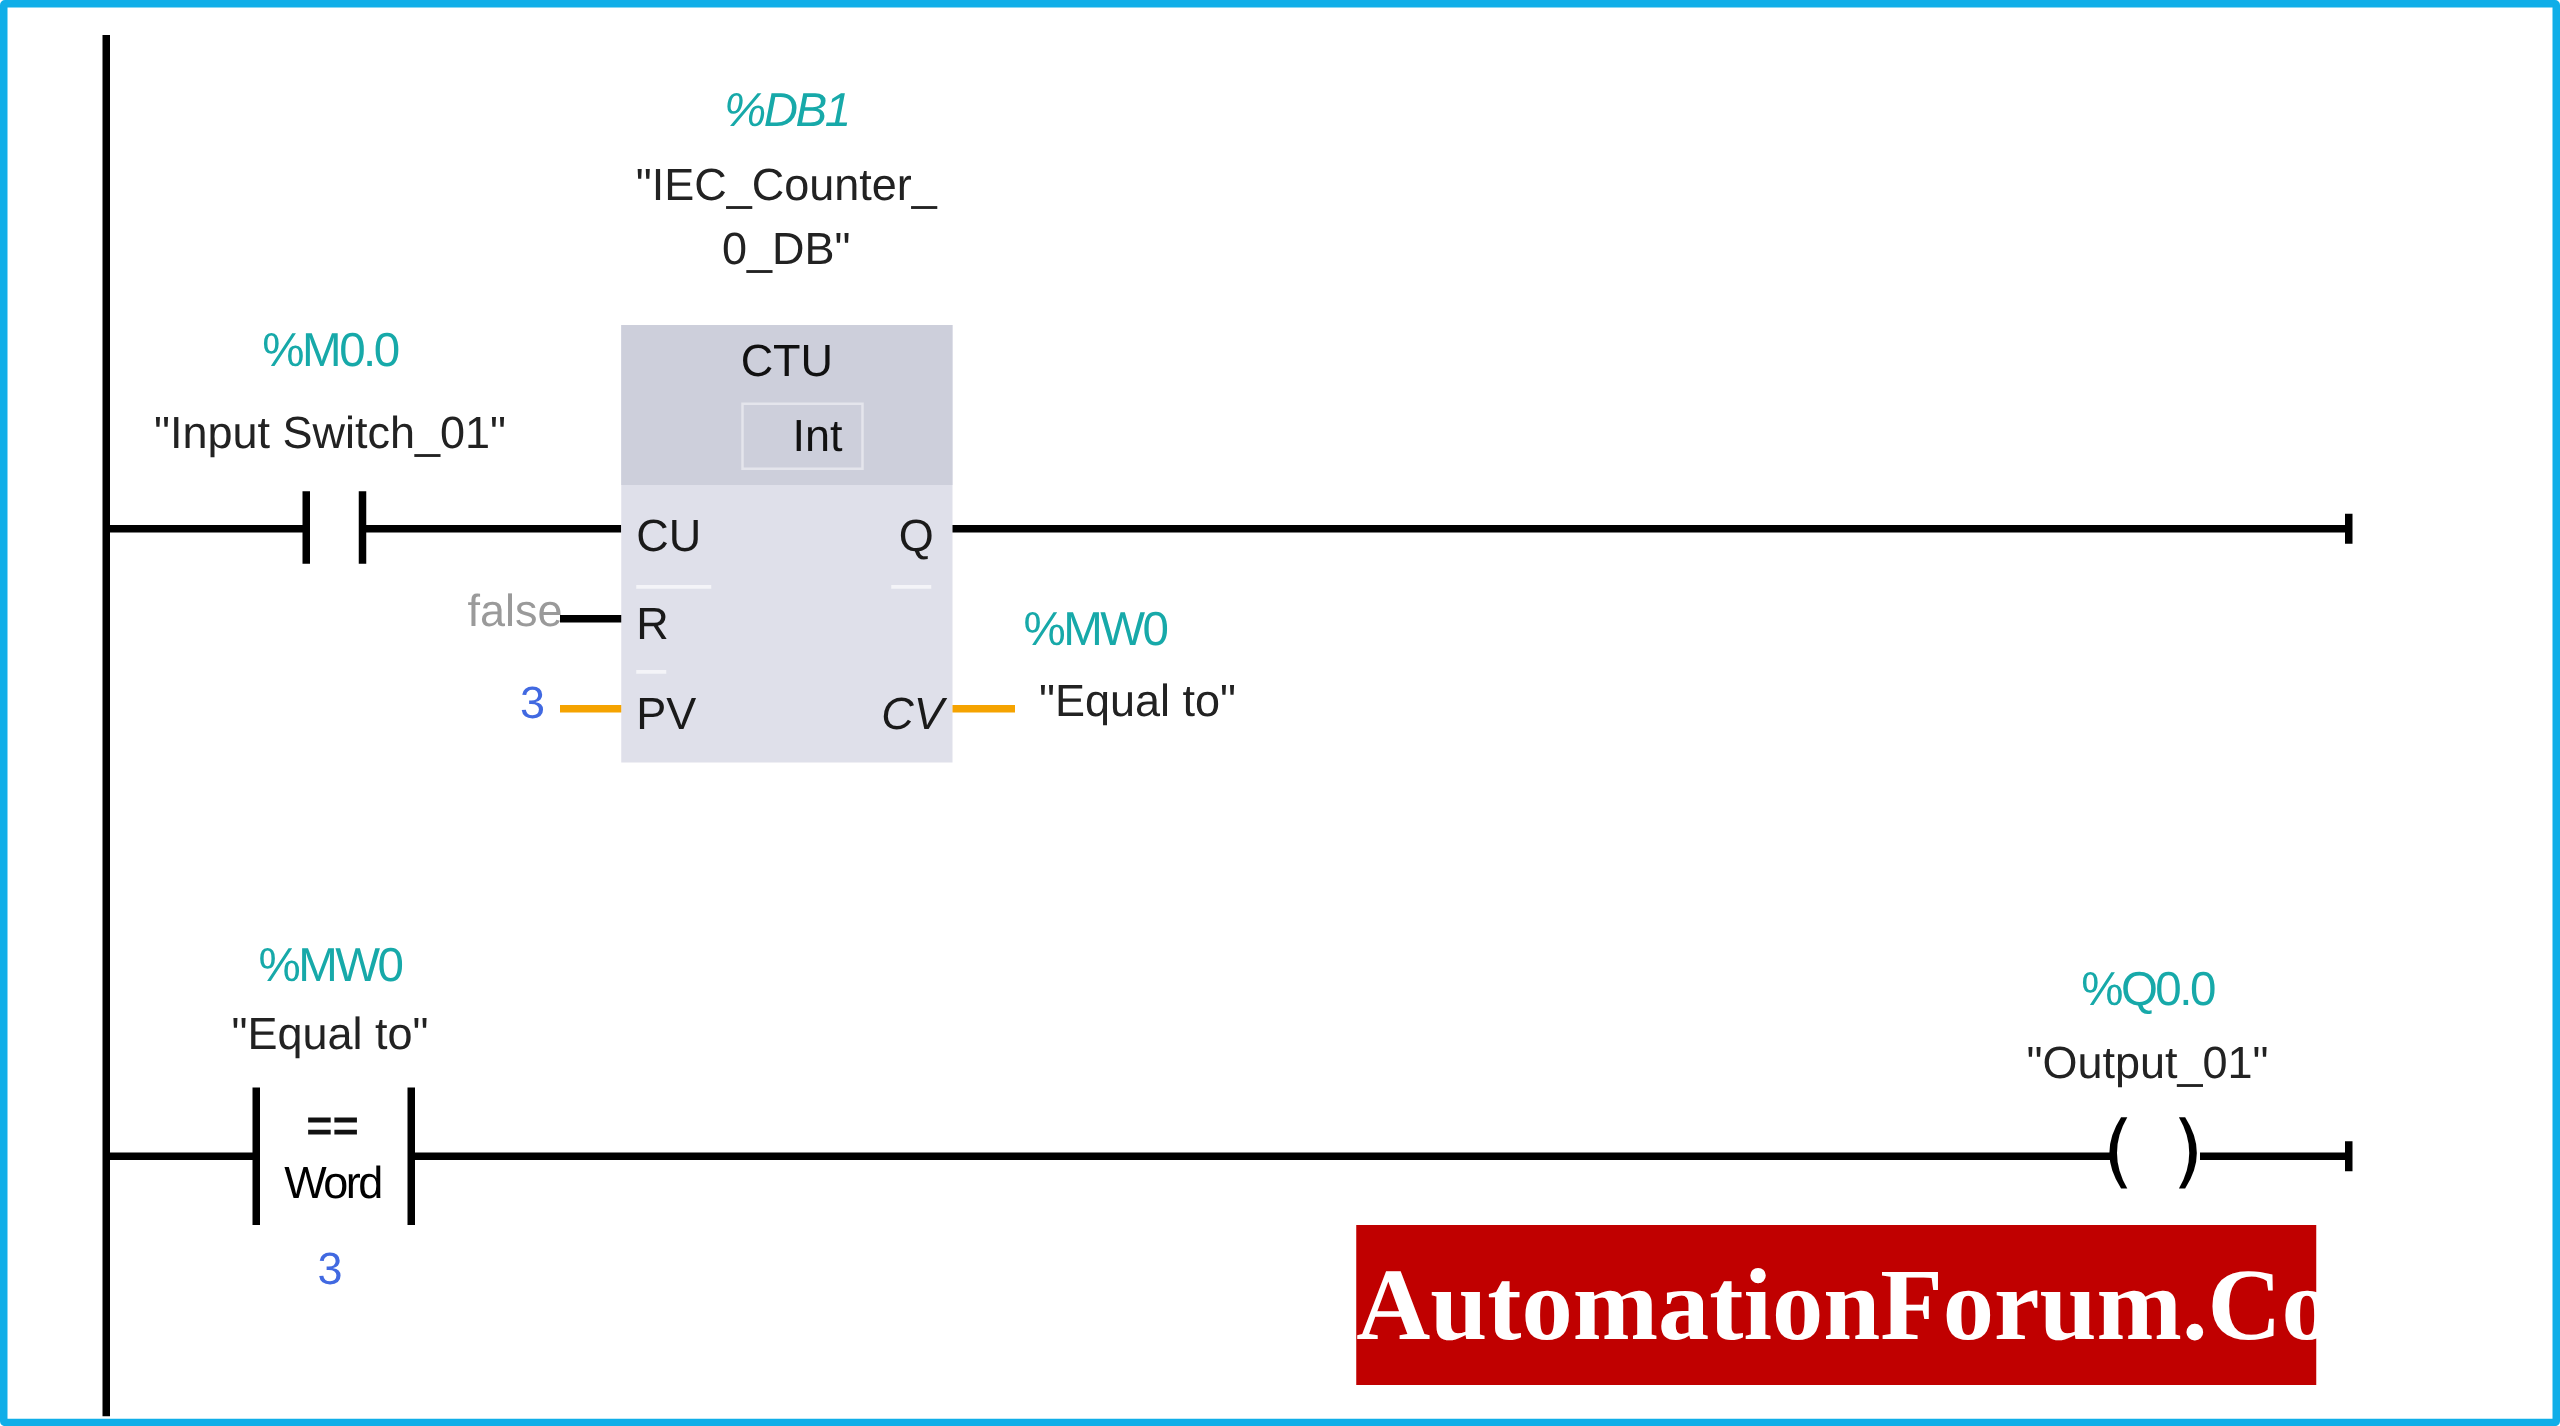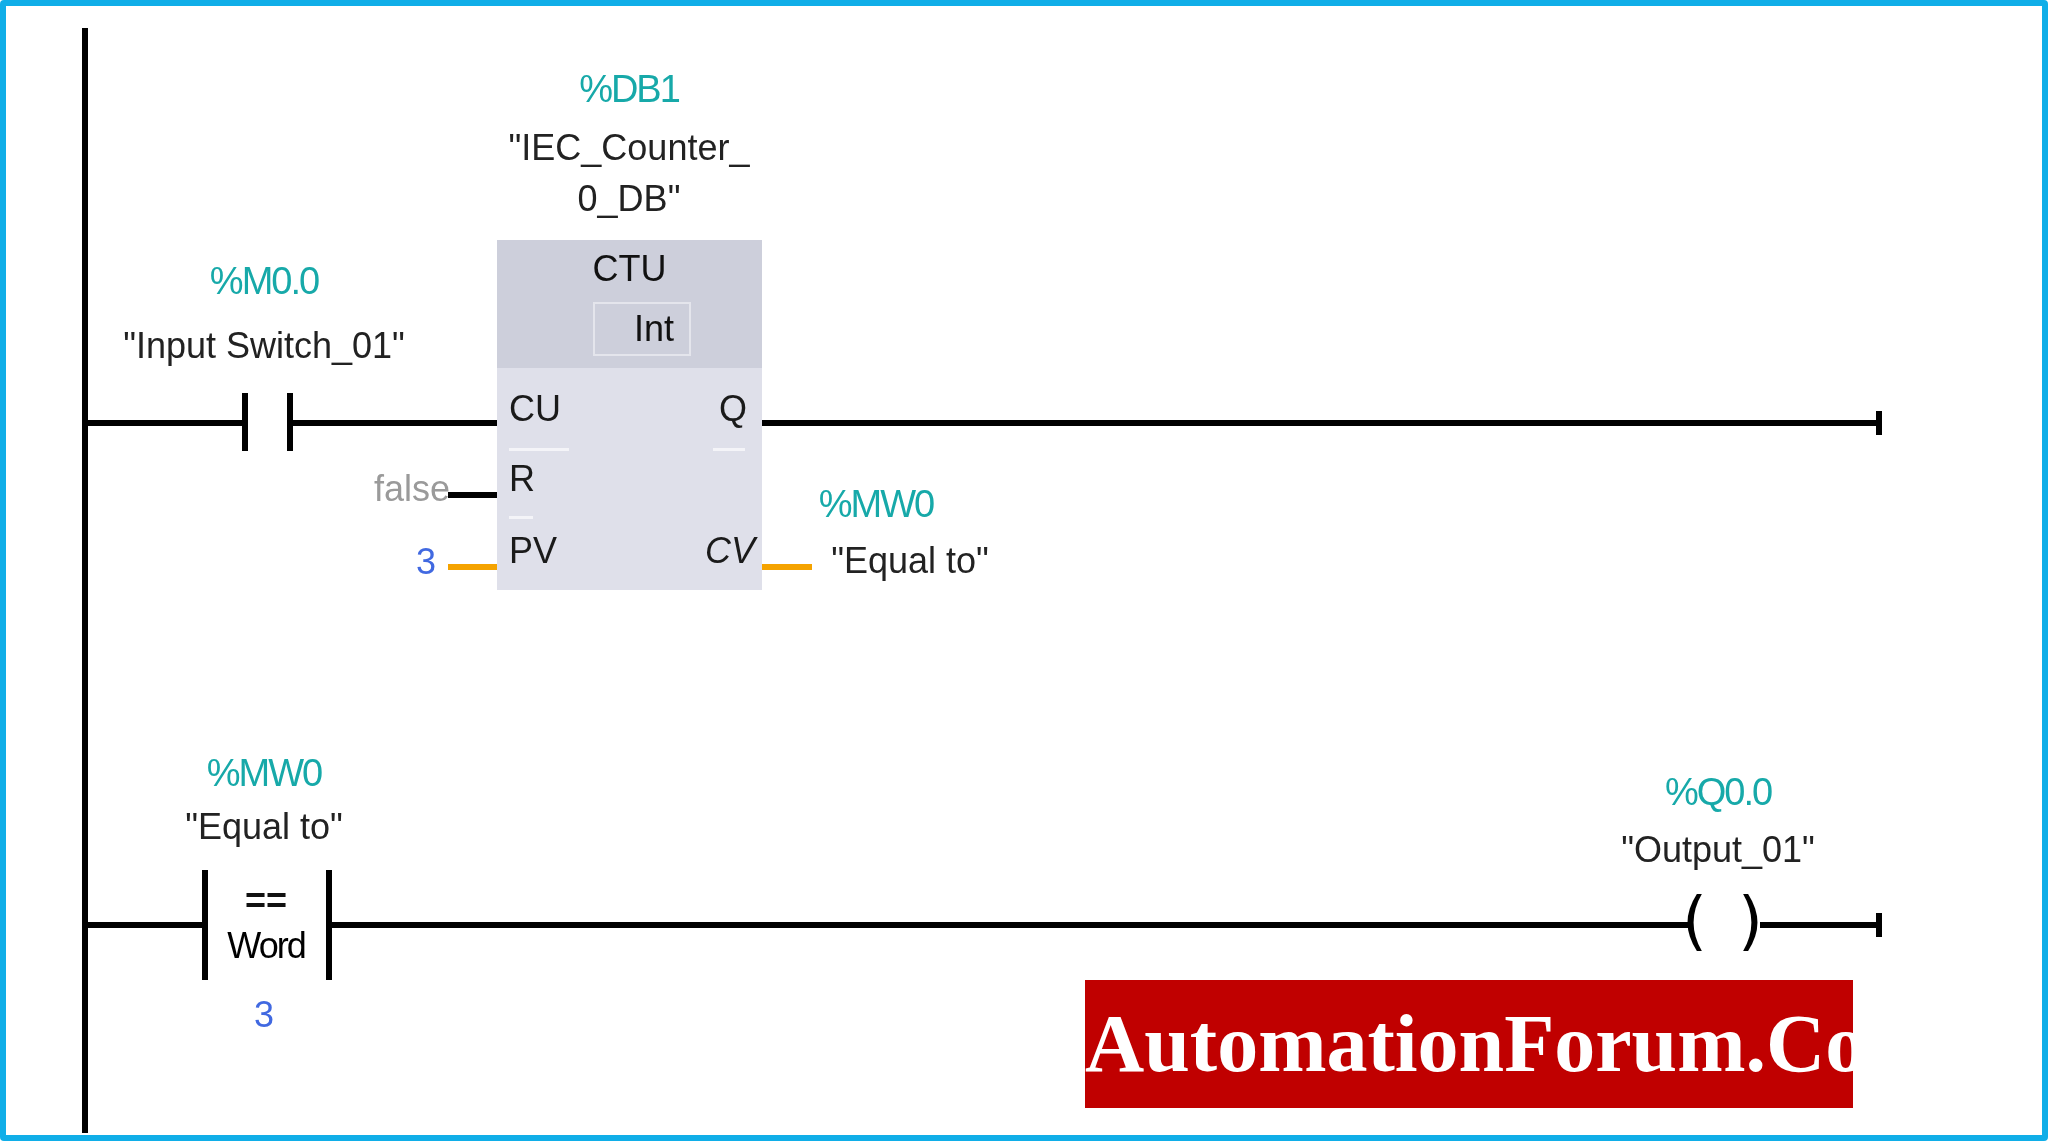--- a/index.html
+++ b/index.html
@@ -5,21 +5,21 @@
   html, body { margin:0; padding:0; background:#fff; }
   #canvas { position:relative; width:2048px; height:1141px; background:#fff; overflow:hidden; font-family:"Liberation Sans", "DejaVu Sans", sans-serif; }
   .frame { position:absolute; left:0; top:0; width:2036px; height:1129px; border:6px solid #10aee8; border-radius:4px; }
   .line { position:absolute; background:#000; }
   .wire-o { position:absolute; background:#f5a300; }
   .tag { position:absolute; color:#17a9a9; font-size:38px; text-align:center; white-space:nowrap; transform:translateX(-50%); letter-spacing:-2px; }
   .sym { position:absolute; color:#222; font-size:36px; text-align:center; white-space:nowrap; transform:translateX(-50%); }
   .pin { position:absolute; color:#1a1a1a; font-size:36px; }
   .constv { position:absolute; color:#4169e1; font-size:36px; }
   .constf { position:absolute; color:#9a9a9a; font-size:36px; }
-  .block { position:absolute; left:497px; top:240px; width:265px; height:350px; background:#dfe0ea; }
+  .block { position:absolute; left:497px; top:260px; width:265px; height:350px; background:#dfe0ea; }
   .block-head { position:absolute; left:0; top:0; width:265px; height:128px; background:#cdcfdb; }
   .block-title { position:absolute; left:0; width:265px; top:8px; text-align:center; font-size:36px; color:#111; }
   .block-type { position:absolute; left:96px; top:62px; width:70px; height:50px; border:2px solid #e4e5ec; text-align:center; line-height:50px; font-size:36px; color:#111;padding-left:24px; }
   .pin-underline { position:absolute; height:3px; background:#f4f4f8; }
   .banner { position:absolute; left:1085px; top:980px; width:768px; height:128px; background:#c00000; color:#fff; font-family:"Liberation Serif", "DejaVu Serif", serif; font-weight:bold; font-size:82px; text-align:center; line-height:128px; }
   .coil-paren { position:absolute; font-size:64px; color:#000; font-family:"DejaVu Sans", sans-serif; }
 </style>
 </head>
 <body>
 
@@ -33,21 +33,21 @@
 
   <div class="line" style="left:85px; top:420px; width:160px; height:6px;"></div>
 
   <div>
     <div class="line" style="left:242px; top:393px; width:6px; height:58px;"></div>
     <div class="line" style="left:287px; top:393px; width:6px; height:58px;"></div>
   </div>
 
   <div class="line" style="left:290px; top:420px; width:207px; height:6px;"></div>
 
-  <div class="tag" style="left:629px; top:68px;">%DB1</div>
+  <div class="tag" style="left:629px; top:68px;font-style:italic;">%DB1</div>
   <div class="sym" style="left:629px; top:127px;">"IEC_Counter_</div>
   <div class="sym" style="left:629px; top:178px;">0_DB"</div>
 
   <div class="block">
     <div class="block-head">
       <div class="block-title">CTU</div>
       <div class="block-type">Int</div>
     </div>
     <div class="pin" style="left:12px; top:148px;">CU</div>
     <div class="pin-underline" style="left:12px; top:208px; width:60px;"></div>

